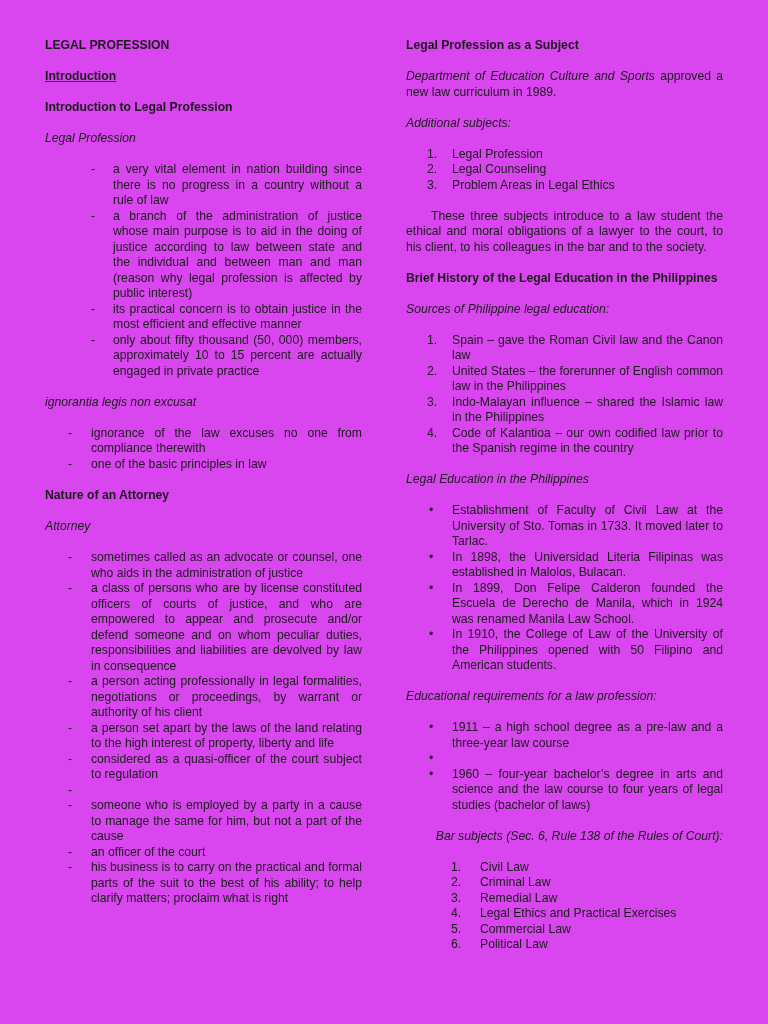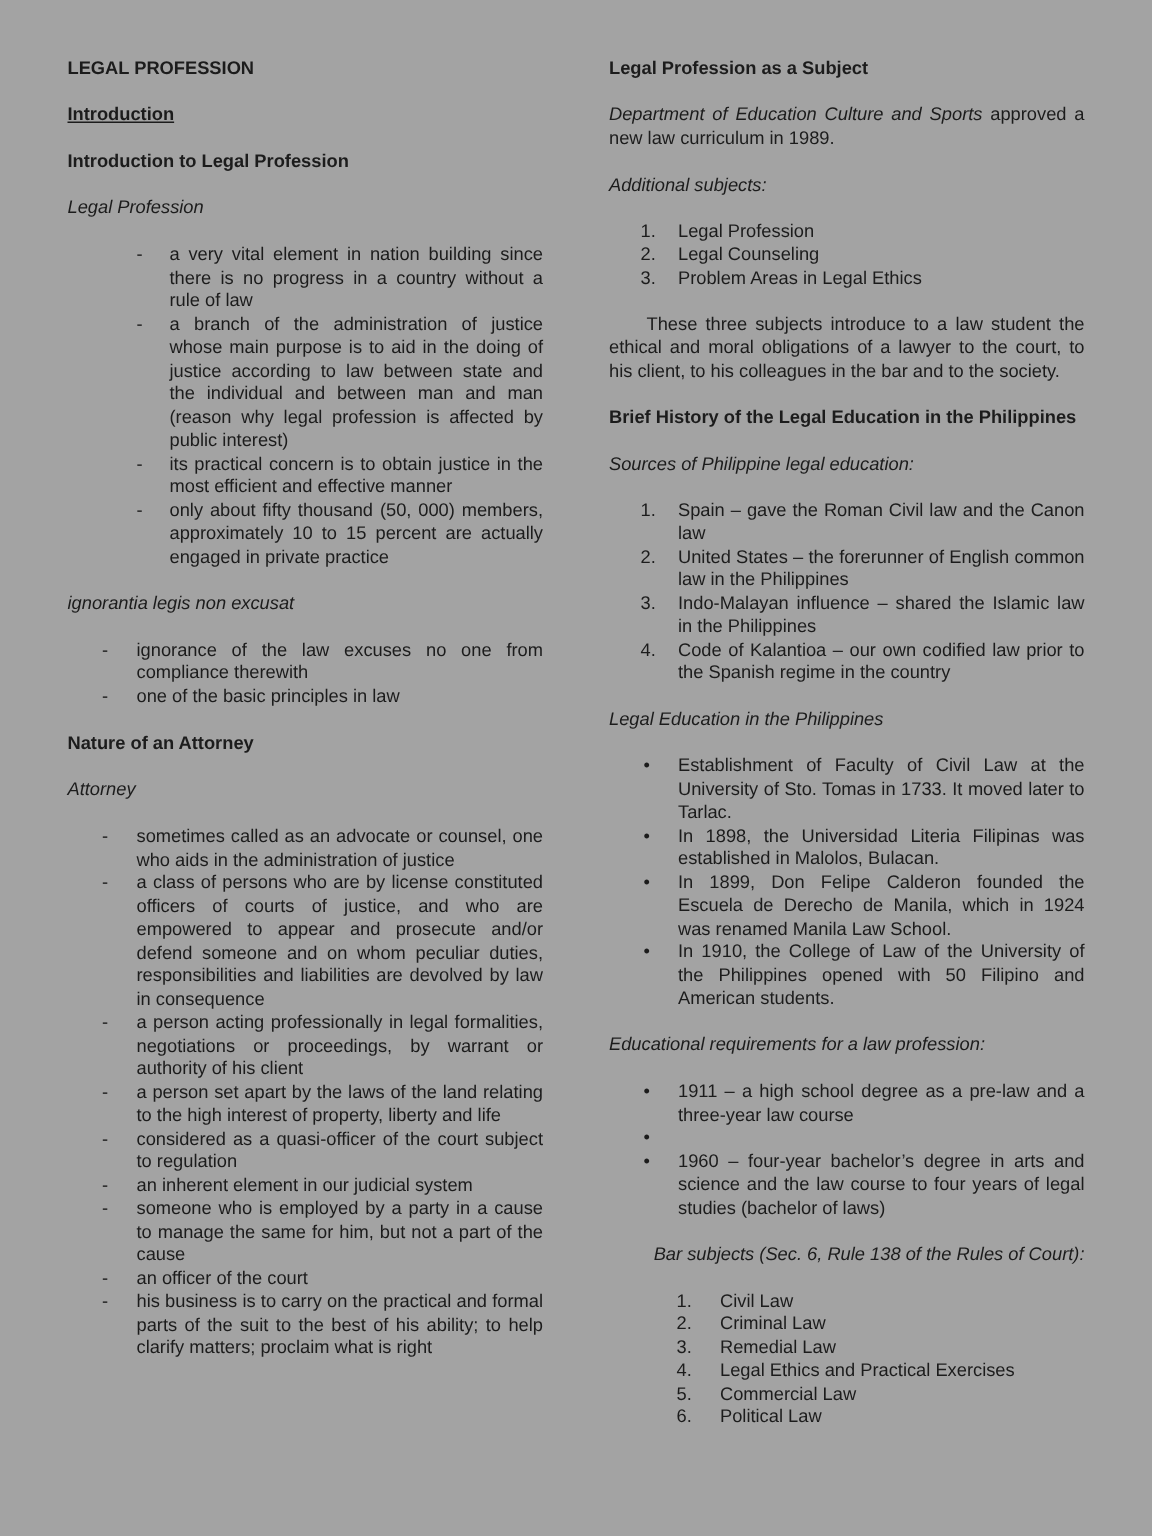--- a/index.html
+++ b/index.html
@@ -1,17 +1,17 @@
 <!DOCTYPE html>
 <html><head>
 <meta charset="utf-8">
 <style>
   html,body{margin:0;padding:0;background:#ffffff;}
   body{width:768px;height:1024px;font-family:"Liberation Sans",sans-serif;color:#1c1c1c;}
-  .page{position:relative;width:768px;height:1024px;background:#a3a3a3;overflow:hidden;box-sizing:border-box;padding:38px 45px 0 45px;}
+  .page{position:relative;width:768px;height:1024px;background:#d946ef;overflow:hidden;box-sizing:border-box;padding:38px 45px 0 45px;}
   .cols{display:flex;gap:44px;}
   .col{width:318px;font-size:12.2px;line-height:15.5px;}
   .block{margin:0 0 15.5px 0;}
   .h{font-weight:bold;white-space:nowrap;}
   .it{font-style:italic;}
   .ul{text-decoration:underline;}
   .nowrap{white-space:nowrap;text-align:right;}
   .mt-extra{margin-top:16px;}
   .para{text-align:justify;}
   .first-indent{text-indent:25px;}
@@ -100,21 +100,20 @@
             <span class="text">a person set apart by the laws of the land relating to the high interest of property, liberty and life</span>
           </div>
 
           <div class="li">
             <span class="marker">-</span>
             <span class="text">considered as a quasi-officer of the court subject to regulation</span>
           </div>
 
           <div class="li">
             <span class="marker">-</span>
-            <span class="text">an inherent element in our judicial system</span>
           </div>
 
           <div class="li">
             <span class="marker">-</span>
             <span class="text">someone who is employed by a party in a cause to manage the same for him, but not a part of the cause</span>
           </div>
 
           <div class="li">
             <span class="marker">-</span>
             <span class="text">an officer of the court</span>

